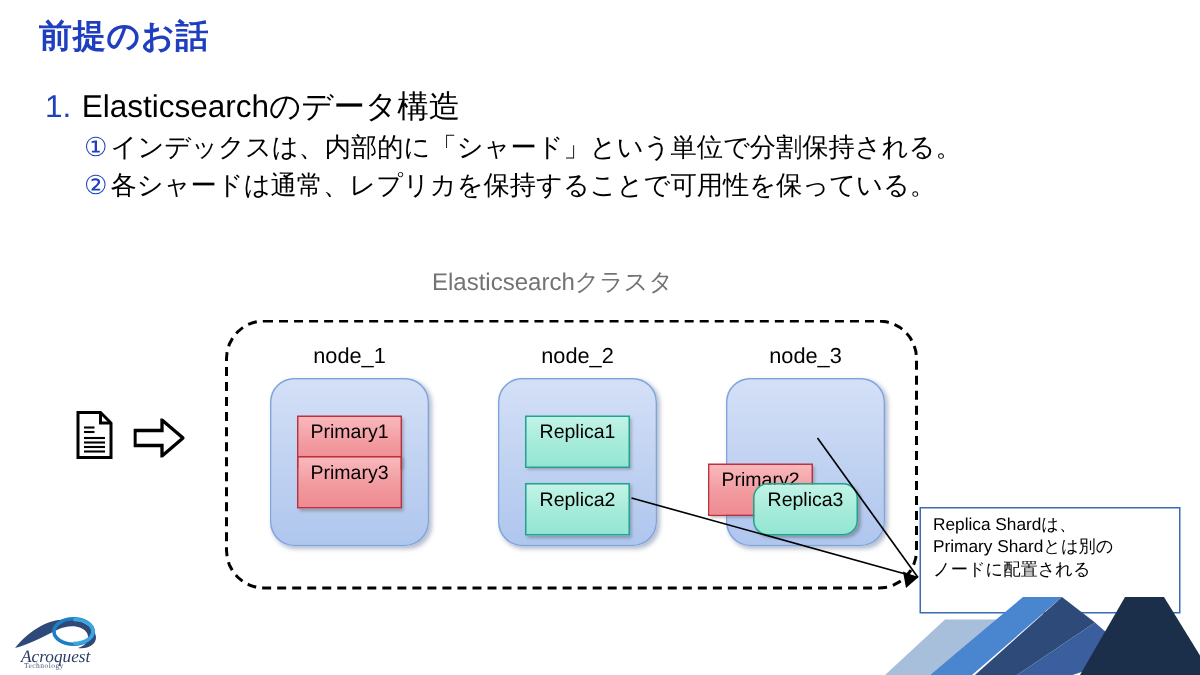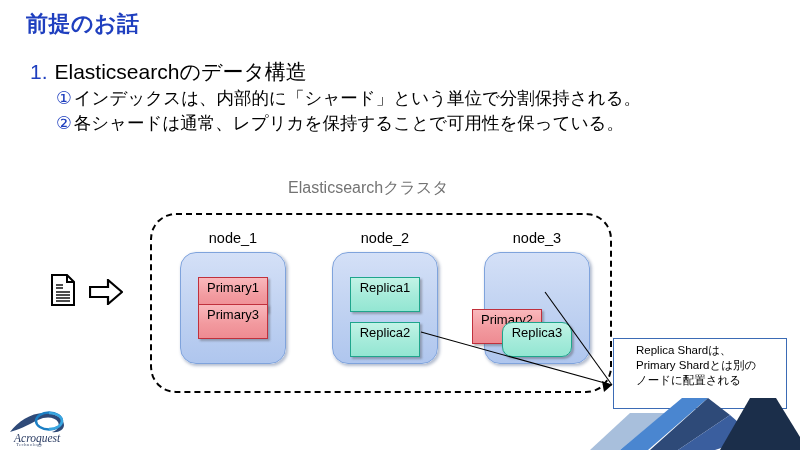--- a/index.html
+++ b/index.html
@@ -131,21 +131,21 @@
   
   #callout {
     position: absolute;
     left: 613px;
     top: 338px;
     width: 174px;
     height: 71px;
     box-sizing: border-box;
     border: 1.5px solid #3B6BB5;
     background: #FFFFFF;
-    padding: 4px 5px 0 22px;
+    padding: 4px 5px 0 8px;
   }
   #callout div {
     font-size: 11.5px;
     line-height: 15px;
     white-space: nowrap;
     color: #000000;
   }
 
   
   #doc-icon  { position: absolute; left: 50px; top: 274px; }

